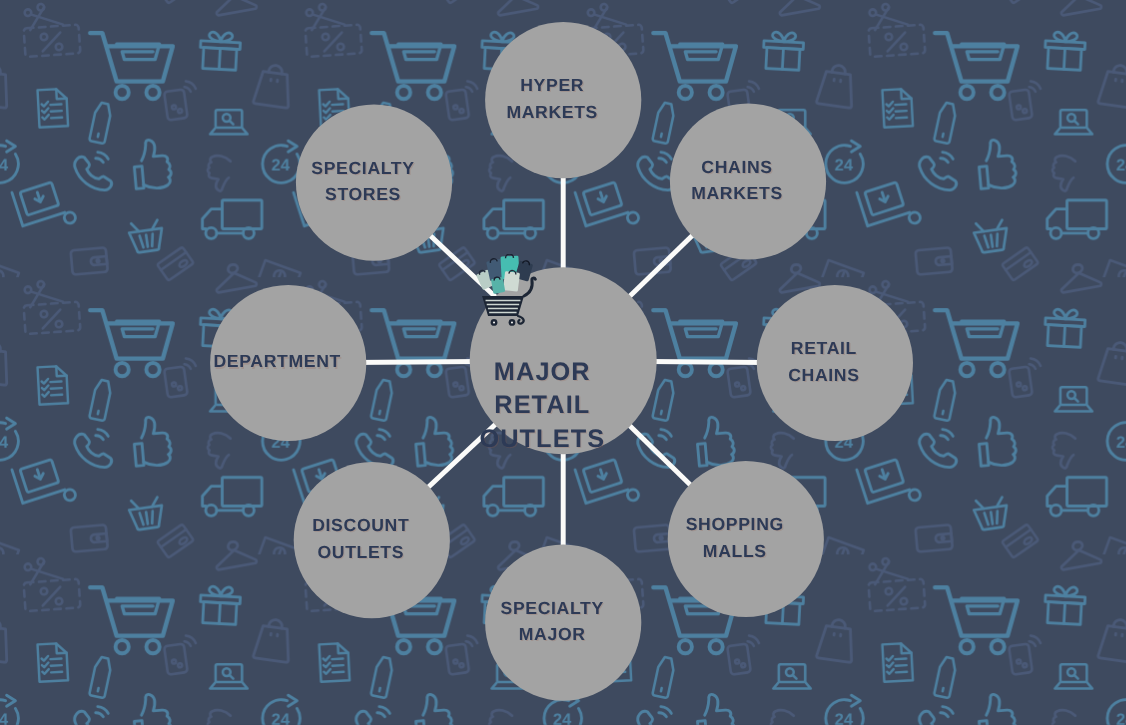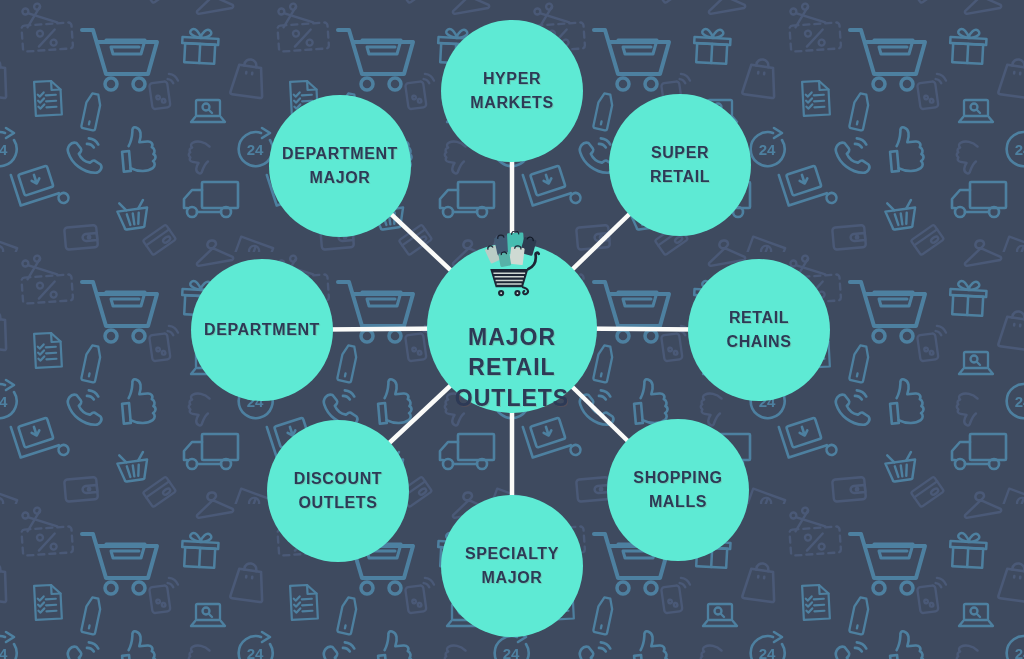--- a/index.html
+++ b/index.html
@@ -6,22 +6,22 @@
   .stage{
     position:relative;
     width:1024px;height:659px;
     overflow:hidden;
     font-family:"Liberation Sans",sans-serif;
   }
   .stage svg.bg{position:absolute;left:0;top:0;z-index:0;display:block;}
   .stage svg.links{position:absolute;left:0;top:0;z-index:1;display:block;}
   .node{
     position:absolute;z-index:2;
-    background:#5eead4;border-radius:50%;
-    display:flex;flex-direction:column;align-items:center;justify-content:center;
+    background:#a3a3a3;border-radius:50%;
+    display:flex;flex-direction:column;align-items:flex-start;justify-content:center;
     text-align:center;
   }
   .node .label{
     width:122px;
     color:#2d3a56;
     font-weight:700;
     font-size:16px;
     line-height:1.5;
     letter-spacing:0.6px;
     text-shadow:1px 1px 0 rgba(150,92,74,0.22);
@@ -231,24 +231,24 @@
       <circle cx="39" cy="68.5" r="3.4" fill="#1d2635"></circle>
       <circle cx="39" cy="68.5" r="1" fill="#fcfcfa"></circle>
     </svg>
     <div class="label">MAJOR RETAIL OUTLETS</div>
   </div>
 
   <div class="node" style="left:441px;top:20px;width:142px;height:142px;">
     <div class="label">HYPER MARKETS</div>
   </div>
   <div class="node" style="left:269px;top:95px;width:142px;height:142px;">
-    <div class="label">DEPARTMENT MAJOR</div>
+    <div class="label">SPECIALTY STORES</div>
   </div>
   <div class="node" style="left:609px;top:94px;width:142px;height:142px;">
-    <div class="label">SUPER RETAIL</div>
+    <div class="label">CHAINS MARKETS</div>
   </div>
   <div class="node" style="left:191px;top:259px;width:142px;height:142px;">
     <div class="label">DEPARTMENT</div>
   </div>
   <div class="node" style="left:688px;top:259px;width:142px;height:142px;">
     <div class="label">RETAIL CHAINS</div>
   </div>
   <div class="node" style="left:267px;top:420px;width:142px;height:142px;">
     <div class="label">DISCOUNT OUTLETS</div>
   </div>

